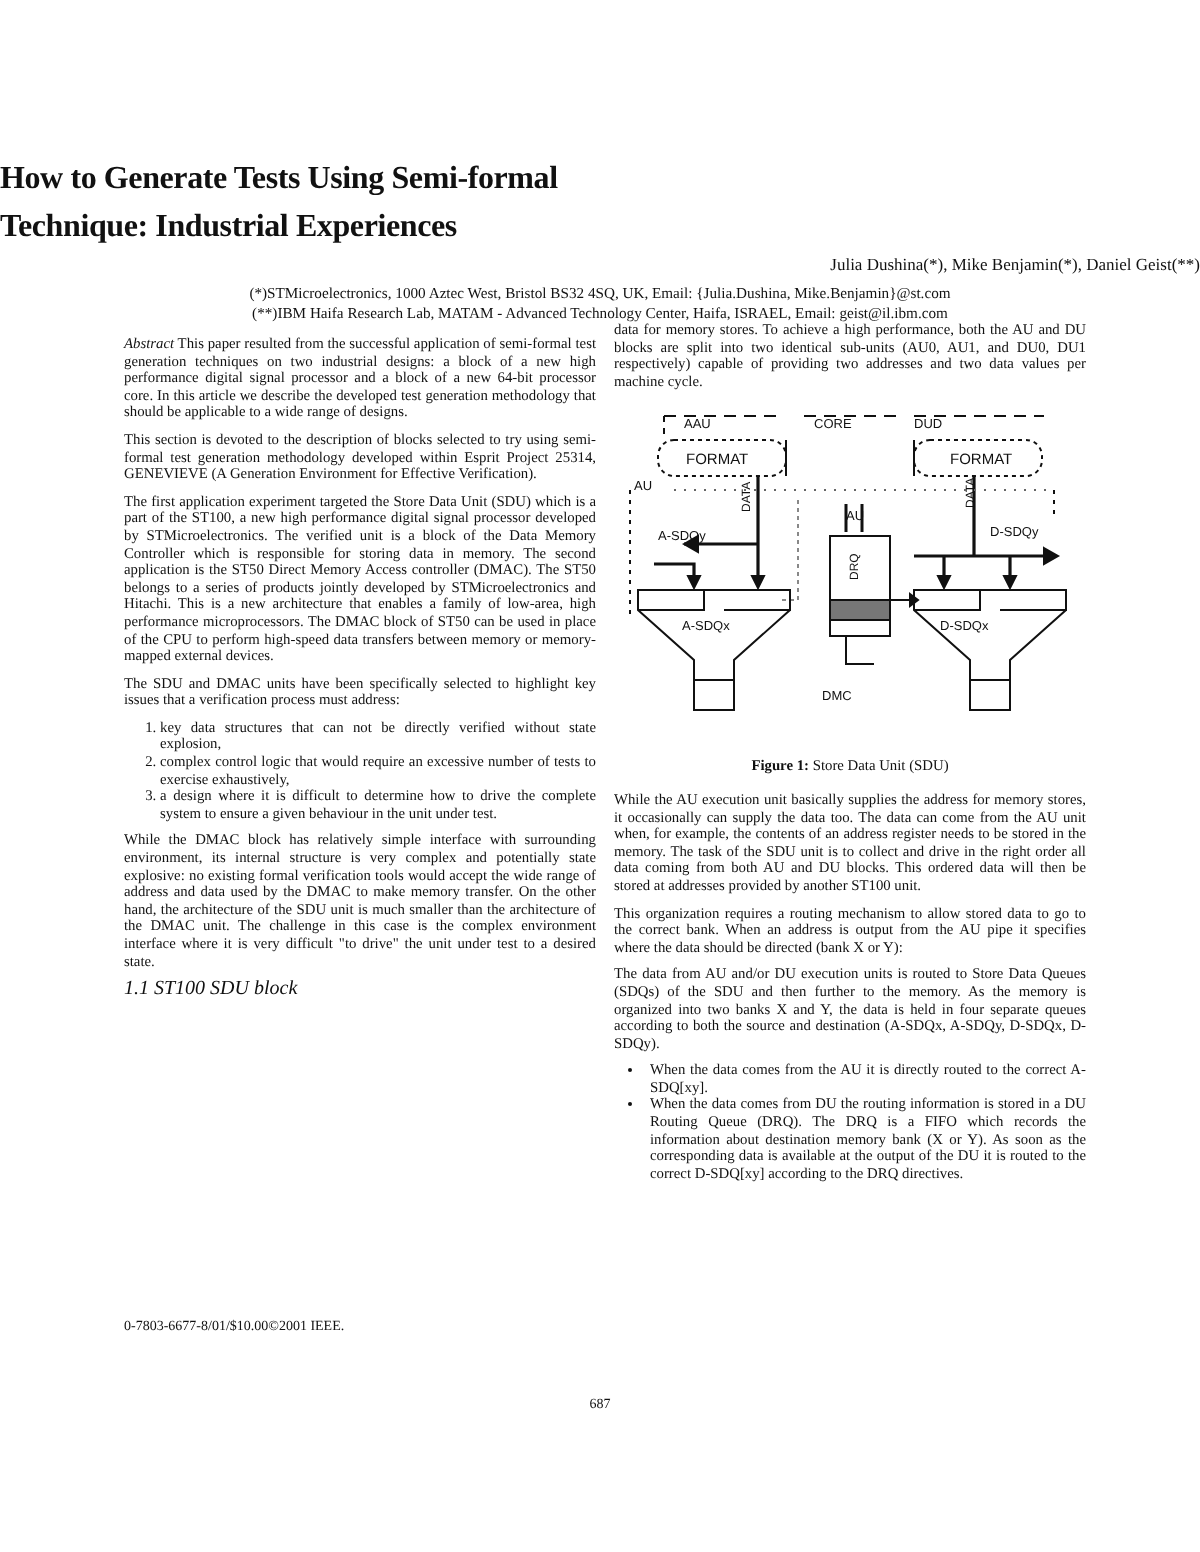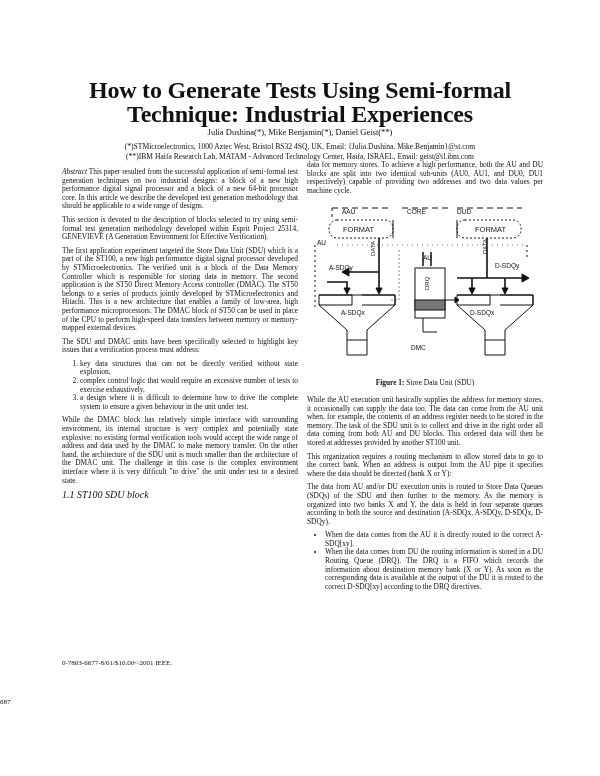--- a/index.html
+++ b/index.html
@@ -2,25 +2,25 @@
 <html><head>
 <meta charset="utf-8">
 <style>
   html, body { margin: 0; padding: 0; background: #ffffff; }
   body {
     width: 600px; height: 776px; position: relative; overflow: hidden;
     font-family: "Liberation Serif", "DejaVu Serif", serif; color: #111;
   }
   .title {
     position: absolute; left: 0; width: 600px; top: 78px;
-    text-align: center; font-weight: bold; font-size: 24px; line-height: 24px;
+    font-weight: bold; font-size: 16px; line-height: 24px;
     letter-spacing: -0.2px;
   }
   .authors {
-    position: absolute; left: 0; width: 600px; top: 127px; text-align: center;
+    position: absolute; left: 0; width: 600px; top: 127px; text-align: right;
     font-size: 8.5px; line-height: 10px;
   }
   .affil {
     position: absolute; left: 60px; width: 480px; top: 142px; text-align: center;
     font-size: 7.6px; line-height: 9.5px;
   }
   .col {
     position: absolute; width: 236px; font-size: 7.4px; line-height: 8.6px;
     text-align: justify;
   }
@@ -32,21 +32,21 @@
   .abs-label { font-style: italic; }
   ol, ul { margin: 0 0 5px 0; padding-left: 18px; }
   li { margin: 0; }
   .figure { position: relative; width: 236px; height: 175px; margin: 4px 0 4px 0; }
   .fig-caption { text-align: center; font-weight: bold; margin: 2px 0 8px 0; }
   .fig-caption .cap-text { font-weight: normal; text-align: center; }
   .footer-copy {
     position: absolute; left: 62px; top: 659px; font-size: 7px;
   }
   .page-num {
-    position: absolute; left: 0; width: 600px; top: 698px; font-size: 7px;
+    position: absolute; left: 0; width: 600px; top: 698px; text-align: center; font-size: 7px;
   }
 </style>
 </head>
 <body>
 
 <div class="title">
   <div>How to Generate Tests Using Semi-formal</div>
   <div>Technique: Industrial Experiences</div>
 </div>
 

